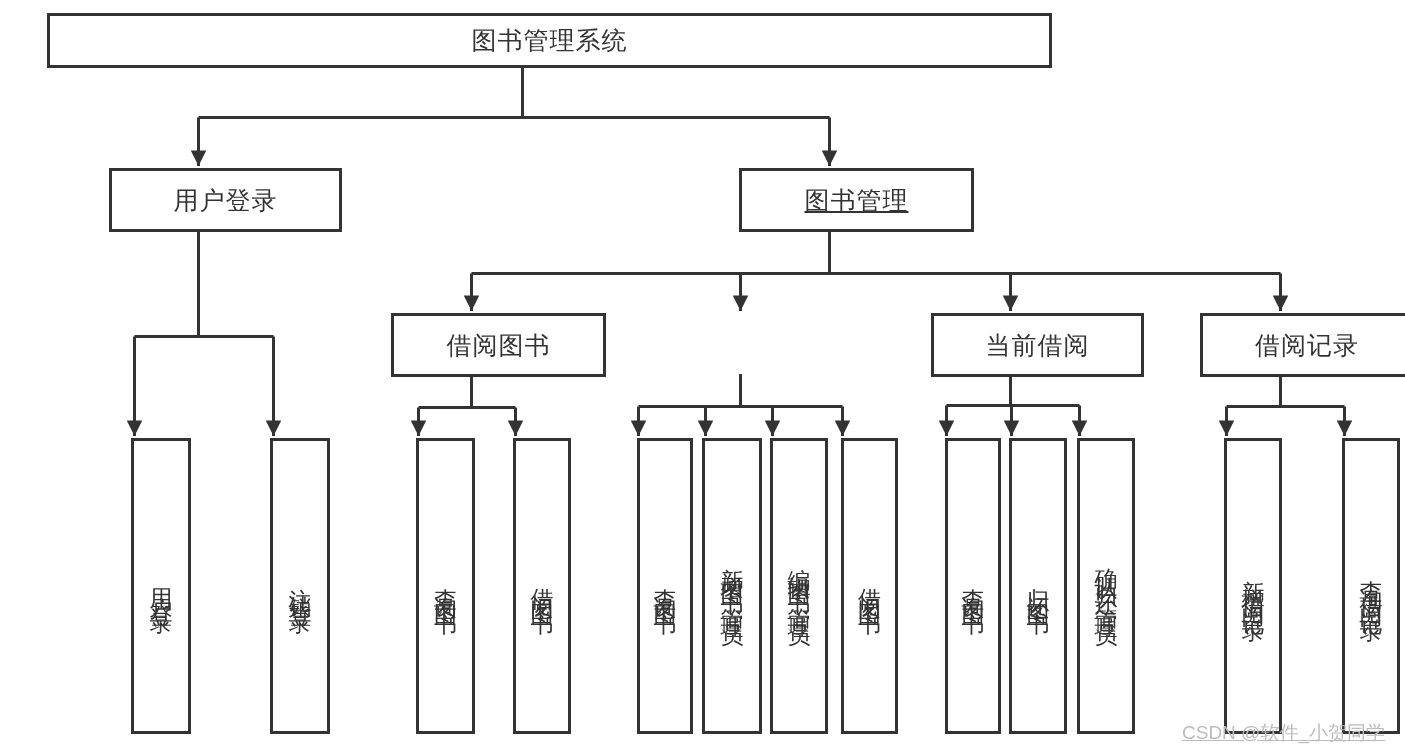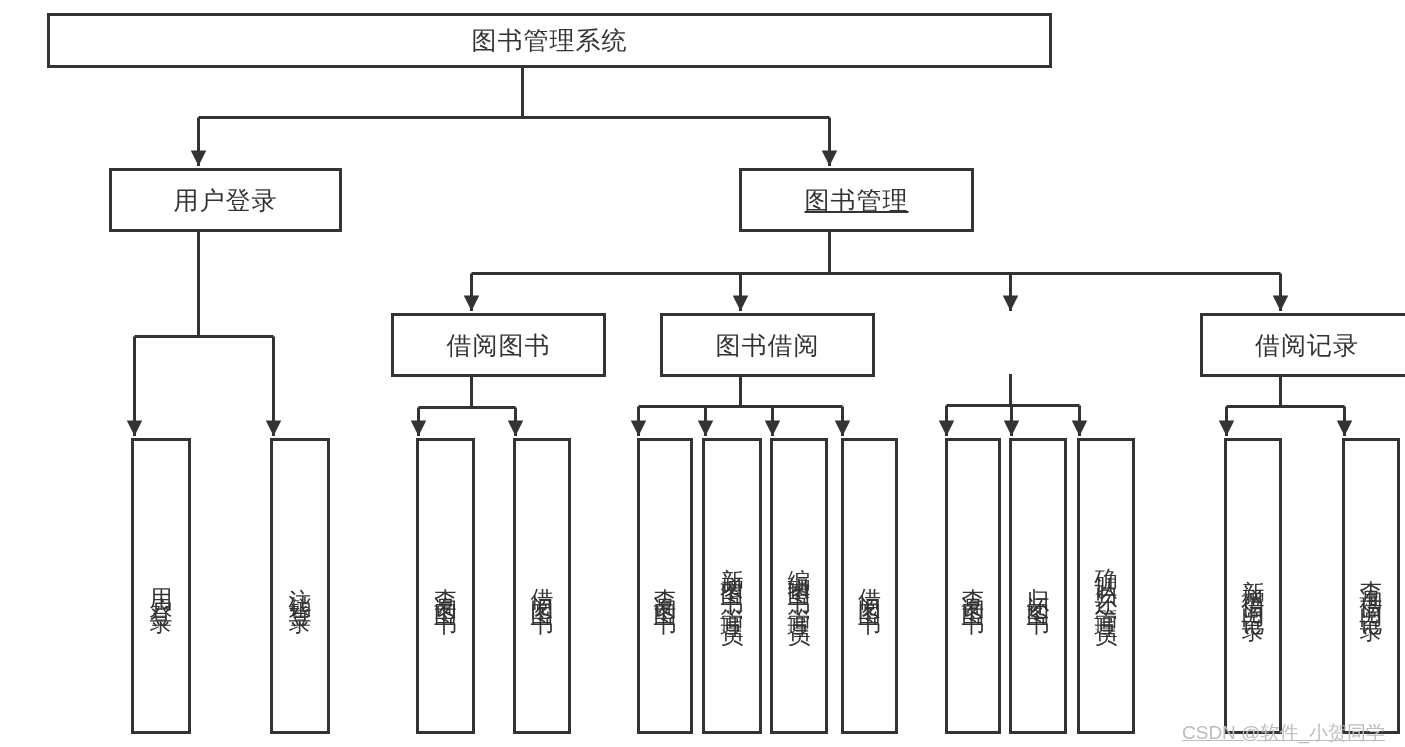--- a/index.html
+++ b/index.html
@@ -102,21 +102,21 @@
       <path d="M1344.5 406.5 V436" marker-end="url(#arw)"></path>
     </g>
   </svg>
 
   <div class="box hbox" style="left:20px; top:13px; width:1005px; height:55px;">图书管理系统</div>
 
   <div class="box hbox" style="left:82px; top:168px; width:233px; height:64px;">用户登录</div>
   <div class="box hbox" style="left:712px; top:168px; width:235px; height:64px;text-decoration:underline;">图书管理</div>
 
   <div class="box hbox" style="left:364px; top:313px; width:215px; height:64px;">借阅图书</div>
-  <div class="box hbox" style="left:633px; top:313px; width:215px; height:64px;">图书借阅</div>
+  <div class="box hbox" style="left:904px; top:313px; width:213px; height:64px;">当前借阅</div>
   <div class="box hbox" style="left:1173px; top:313px; width:214px; height:64px;">借阅记录</div>
 
   <div class="box leaf" style="left:104px; width:60px;">用户登录</div>
   <div class="box leaf" style="left:243px; width:60px;">注销登录</div>
 
   <div class="box leaf" style="left:389px; width:59px;">查询图书</div>
   <div class="box leaf" style="left:486px; width:58px;">借阅图书</div>
 
   <div class="box leaf" style="left:610px; width:56px;">查询图书</div>
   <div class="box leaf" style="left:675px; width:60px;">新增图书（管理员）</div>

